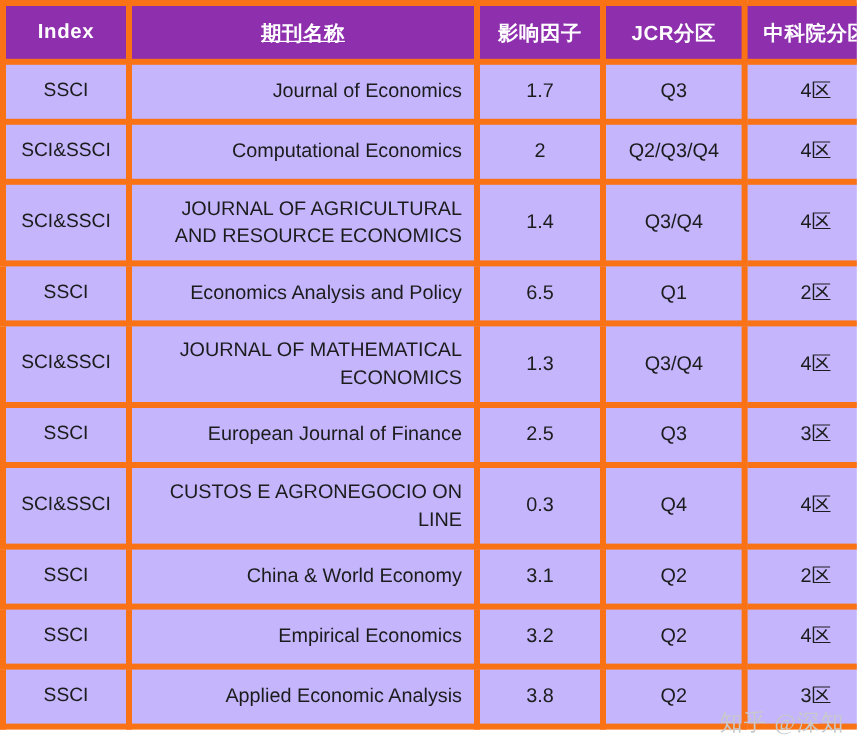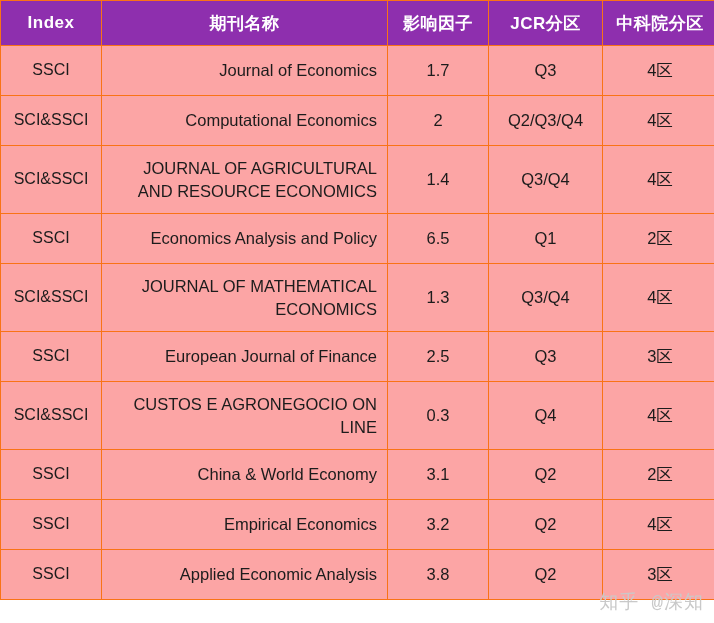--- a/index.html
+++ b/index.html
@@ -14,52 +14,52 @@
     overflow: hidden;
     position: relative;
   }
   table.journal-table {
     border-collapse: collapse;
     width: 714px;
     table-layout: fixed;
   }
   table.journal-table th,
   table.journal-table td {
-    border: 1px solid #f97316;
+    border: 5px solid #f97316;
     padding: 0;
     vertical-align: middle;
     text-align: center;
   }
   thead th {
     background: #8e2fae;
     color: #ffffff;
     font-size: 17px;
     font-weight: bold;
     height: 44px;
     border: 1px solid #8e2fae;
     letter-spacing: 0.5px;
   }
   tbody td {
     color: #1c1c1c;
     font-size: 16.5px;
-    background: #fca5a5;
+    background: #c4b5fd;
   }
   tbody tr {
     height: 50px;
   }
   tbody tr.tall {
     height: 68px;
   }
   td.col-index { width: 100px; }
   td.col-name  { width: 285px; text-align: left; }
   td.col-if    { width: 100px; }
   td.col-jcr   { width: 113px; }
   td.col-cas   { width: 114px; }
   th.col-index { width: 100px; }
-  th.col-name  { width: 285px; }
+  th.col-name  { width: 285px; text-decoration: underline; }
   th.col-if    { width: 100px; }
   th.col-jcr   { width: 113px; }
   th.col-cas   { width: 114px; }
   .name-cell {
     padding: 4px 10px 4px 12px;
     line-height: 1.35;
     text-align: right;
   }
   .cell-inner {
     padding: 2px 4px;
@@ -67,21 +67,21 @@
   }
   .index-cell {
     font-size: 16px;
   }
   .watermark {
     position: absolute;
     right: 10px;
     bottom: 8px;
     font-size: 19px;
     color: #c9c9c9;
-    font-family: Liberation Mono, monospace;
+    font-family: Liberation Serif, serif;
     letter-spacing: 1px;
     pointer-events: none;
   }
 </style>
 </head>
 <body>
 
 <table class="journal-table">
   <thead>
     <tr>

